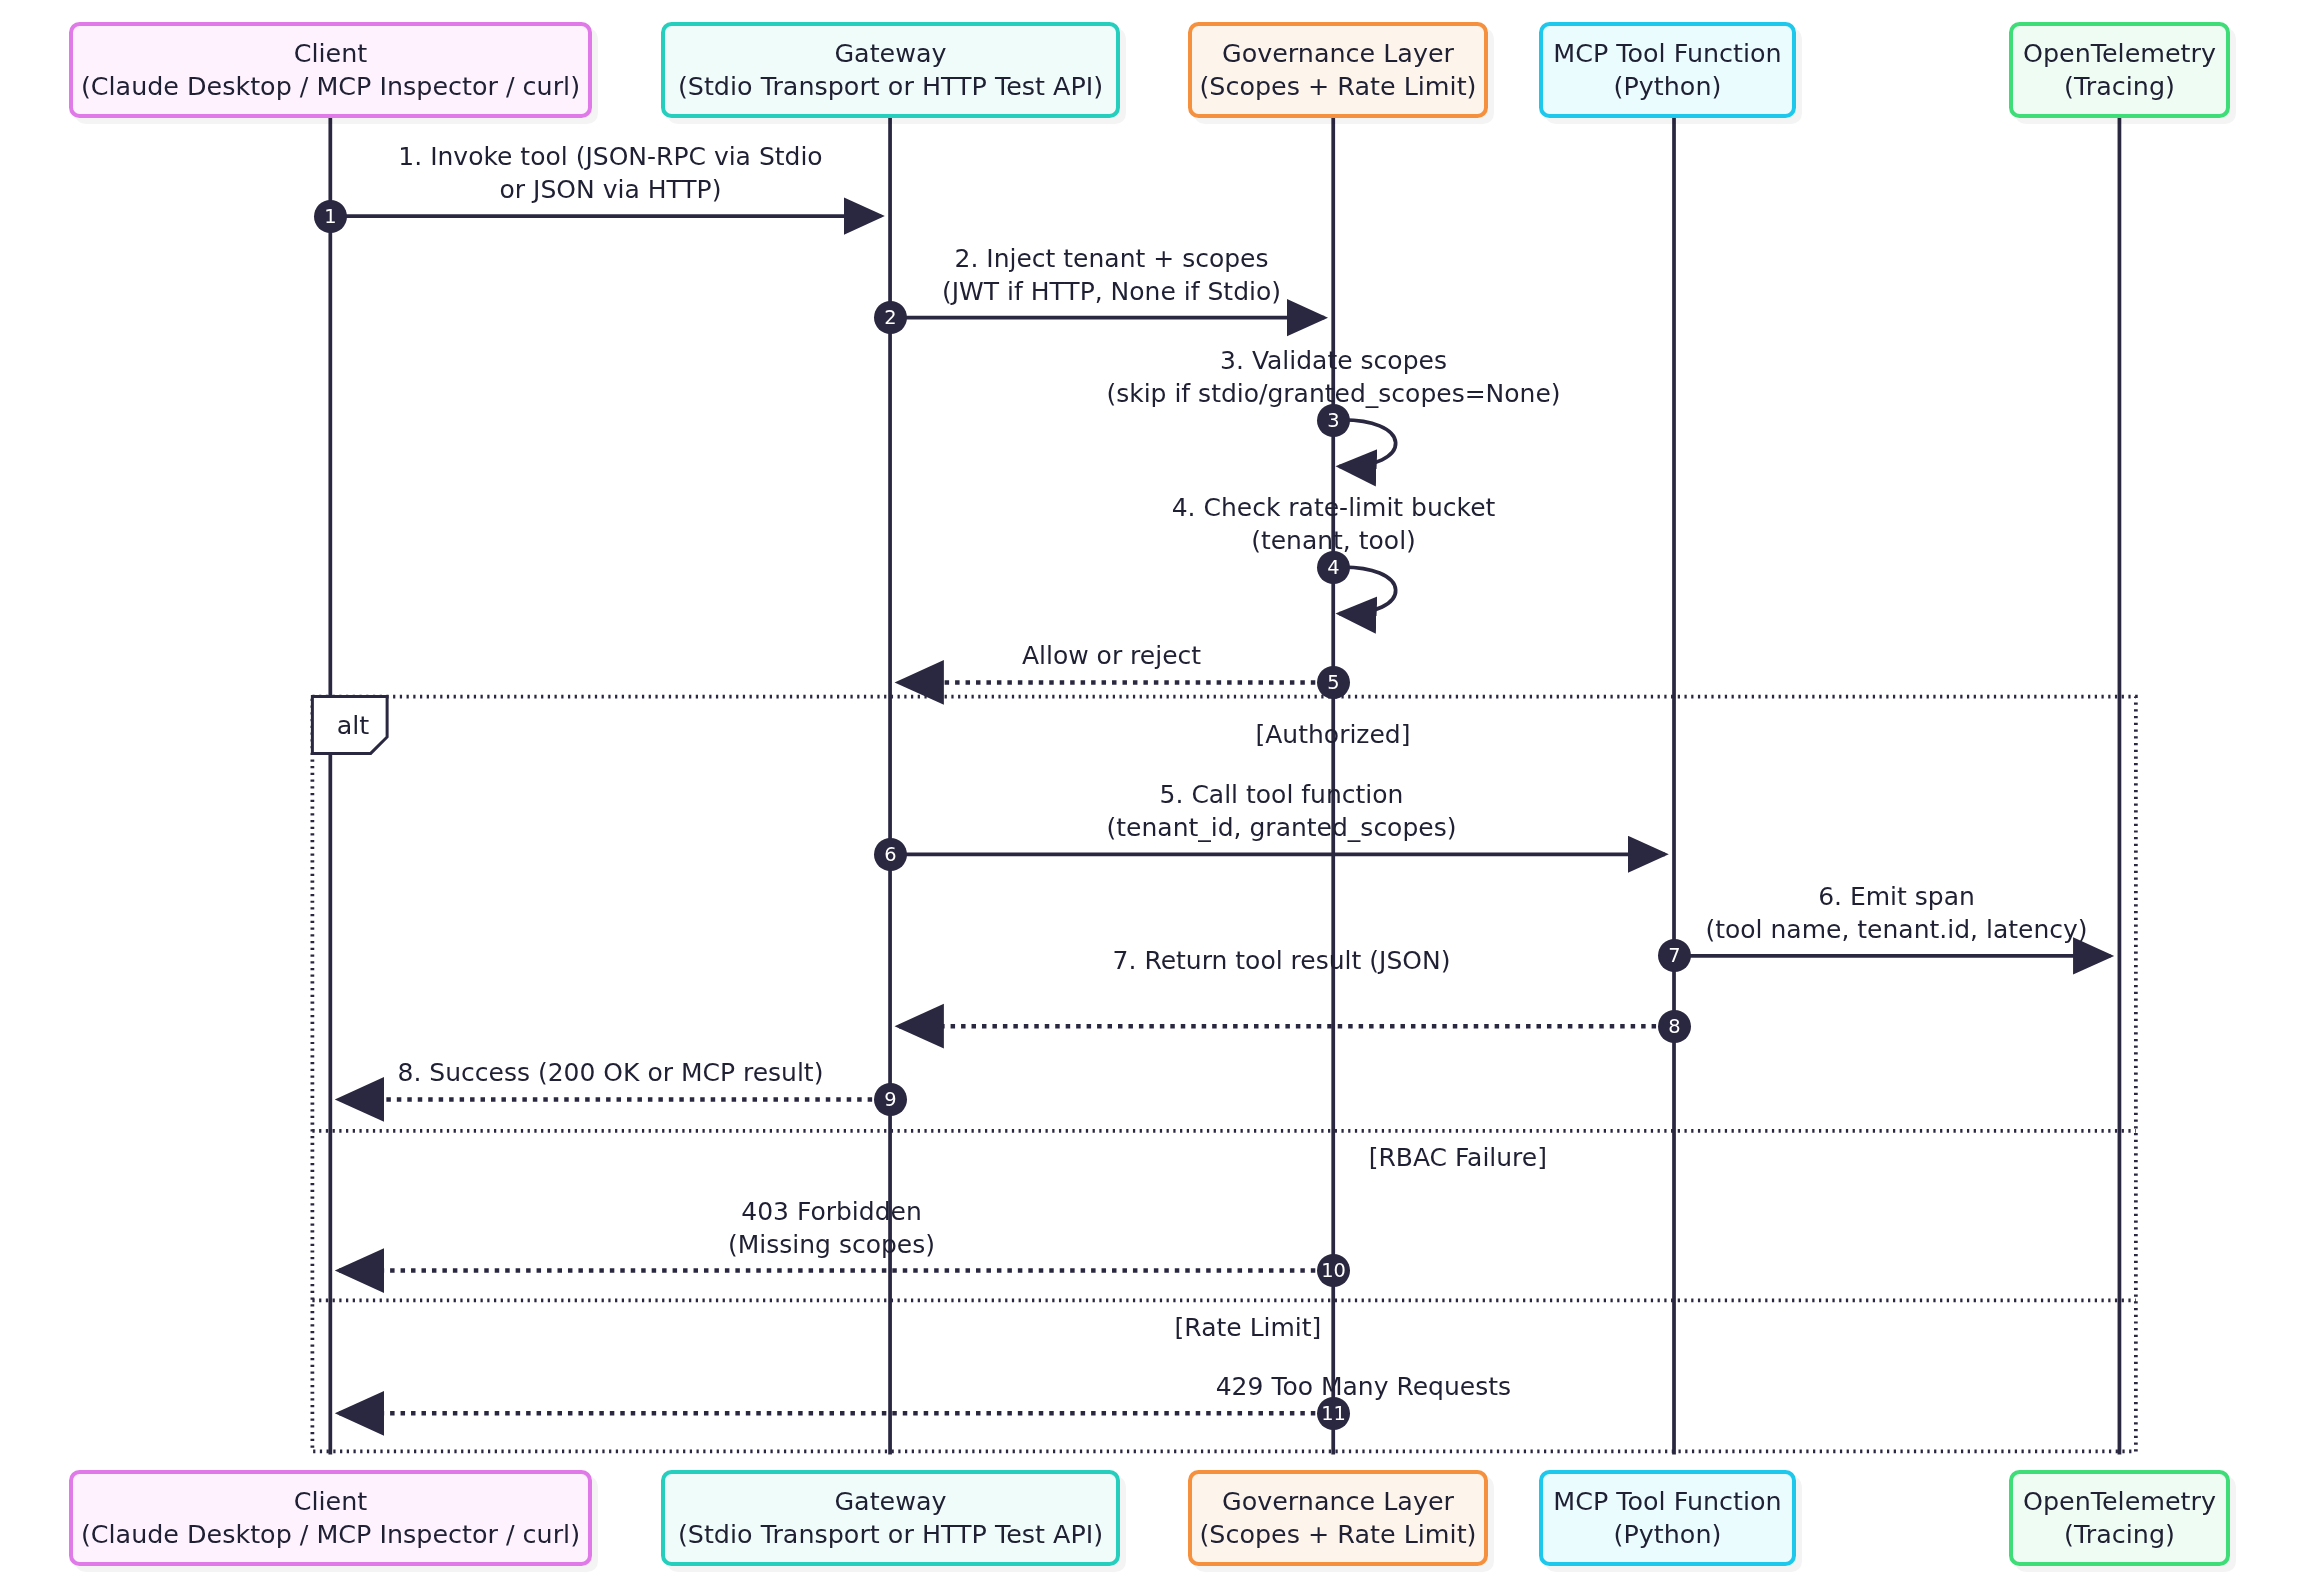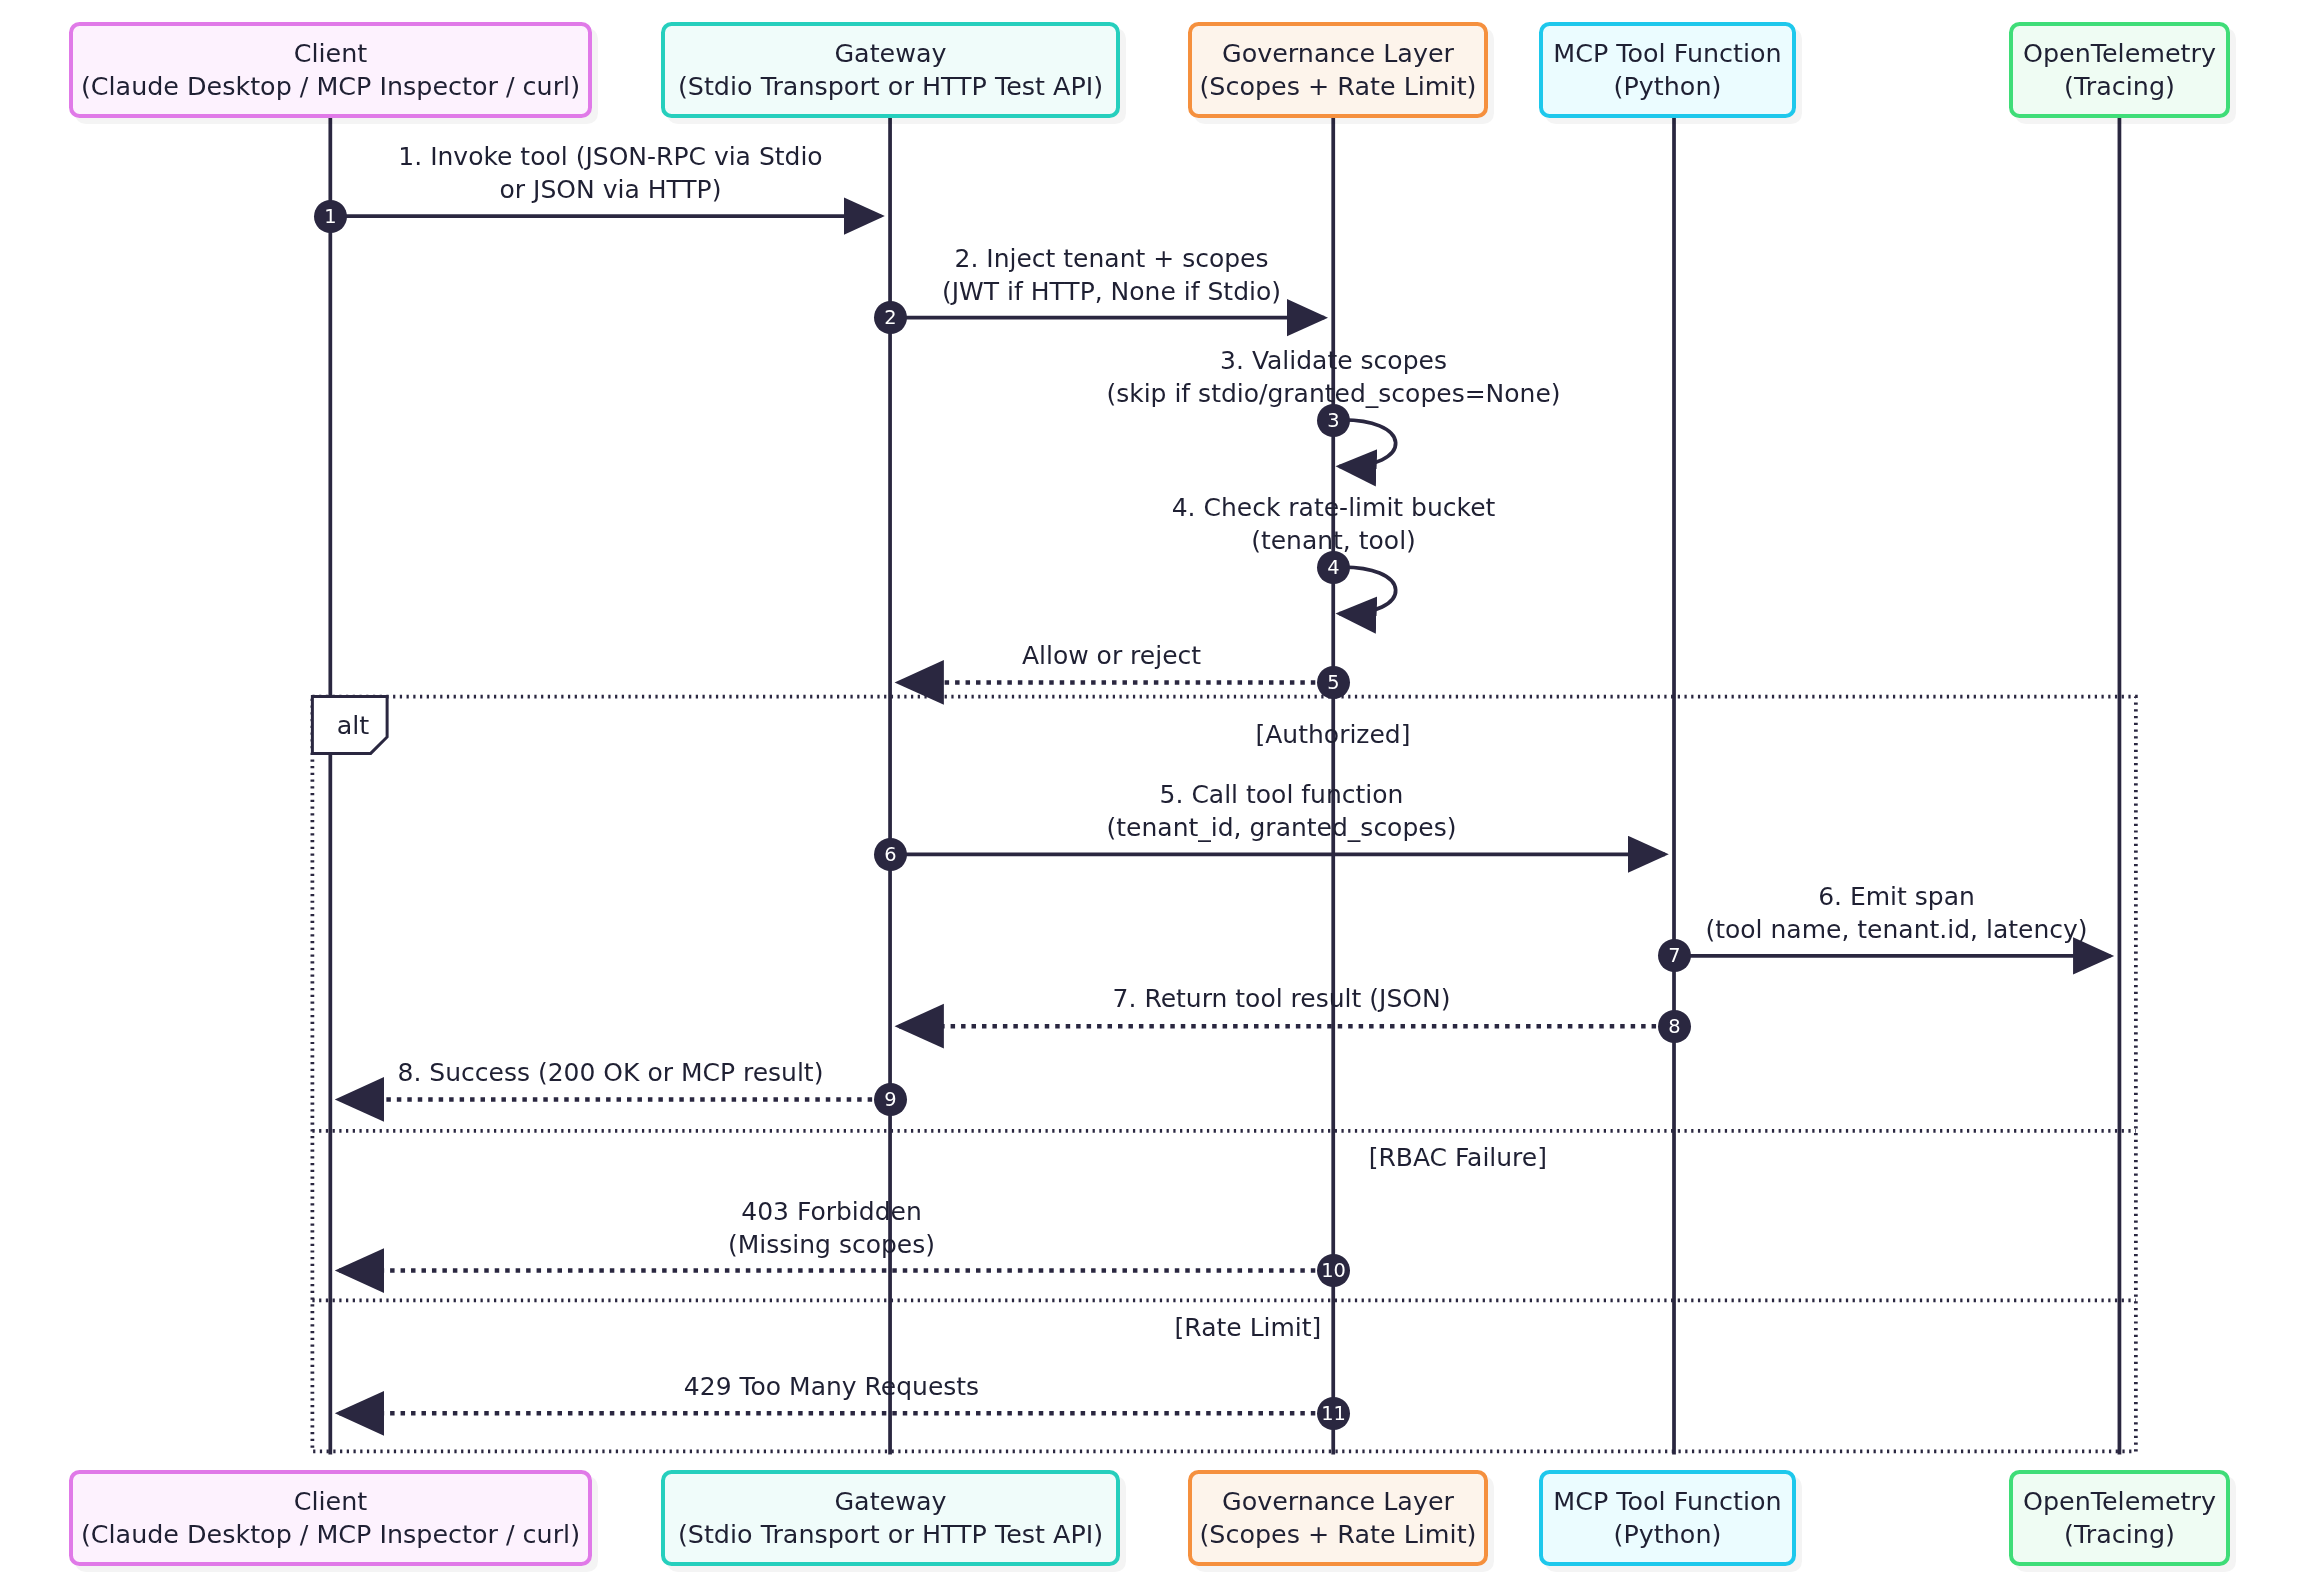--- a/index.html
+++ b/index.html
@@ -197,34 +197,34 @@
       <div class="msg-label" style="left: 609px; top: 779px; width: 1345px; text-align: center;">
         <span>5. Call tool function</span>
         <span>(tenant_id, granted_scopes)</span>
       </div>
       <div class="seqnum" style="left: 1658px; top: 939px;">7</div>
       <div class="msg-label" style="left: 1224px; top: 881px; width: 1345px; text-align: center;">
         <span>6. Emit span</span>
         <span>(tool name, tenant.id, latency)</span>
       </div>
       <div class="seqnum" style="left: 1658px; top: 1010px;">8</div>
-      <div class="msg-label" style="left: 609px; top: 983px; width: 1345px; text-align: center;">
+      <div class="msg-label" style="left: 609px; top: 945px; width: 1345px; text-align: center;">
         <span>7. Return tool result (JSON)</span>
       </div>
       <div class="seqnum" style="left: 874px; top: 1083px;">9</div>
       <div class="msg-label" style="left: -62px; top: 1057px; width: 1345px; text-align: center;">
         <span>8. Success (200 OK or MCP result)</span>
       </div>
       <div class="seqnum" style="left: 1317px; top: 1254px;">10</div>
       <div class="msg-label" style="left: 159px; top: 1196px; width: 1345px; text-align: center;">
         <span>403 Forbidden</span>
         <span>(Missing scopes)</span>
       </div>
       <div class="seqnum" style="left: 1317px; top: 1397px;">11</div>
-      <div class="msg-label" style="left: 159px; top: 1371px; width: 1345px; text-align: center;">
+      <div class="msg-label" style="left: 166px; top: 1371px; width: 1345px; text-align: right;">
         <span>429 Too Many Requests</span>
       </div>
       <div class="alt-cond" style="left: 1034px; width: 598px; text-align: center; top: 720px;">[Authorized]</div>
       <div class="alt-cond" style="left: 949px; width: 598px; text-align: right; top: 1143px;">[RBAC Failure]</div>
       <div class="alt-cond" style="left: 949px; width: 598px; text-align: center; top: 1313px;">[Rate Limit]</div>
     </div>
 </div>
 
 
 </body></html>

